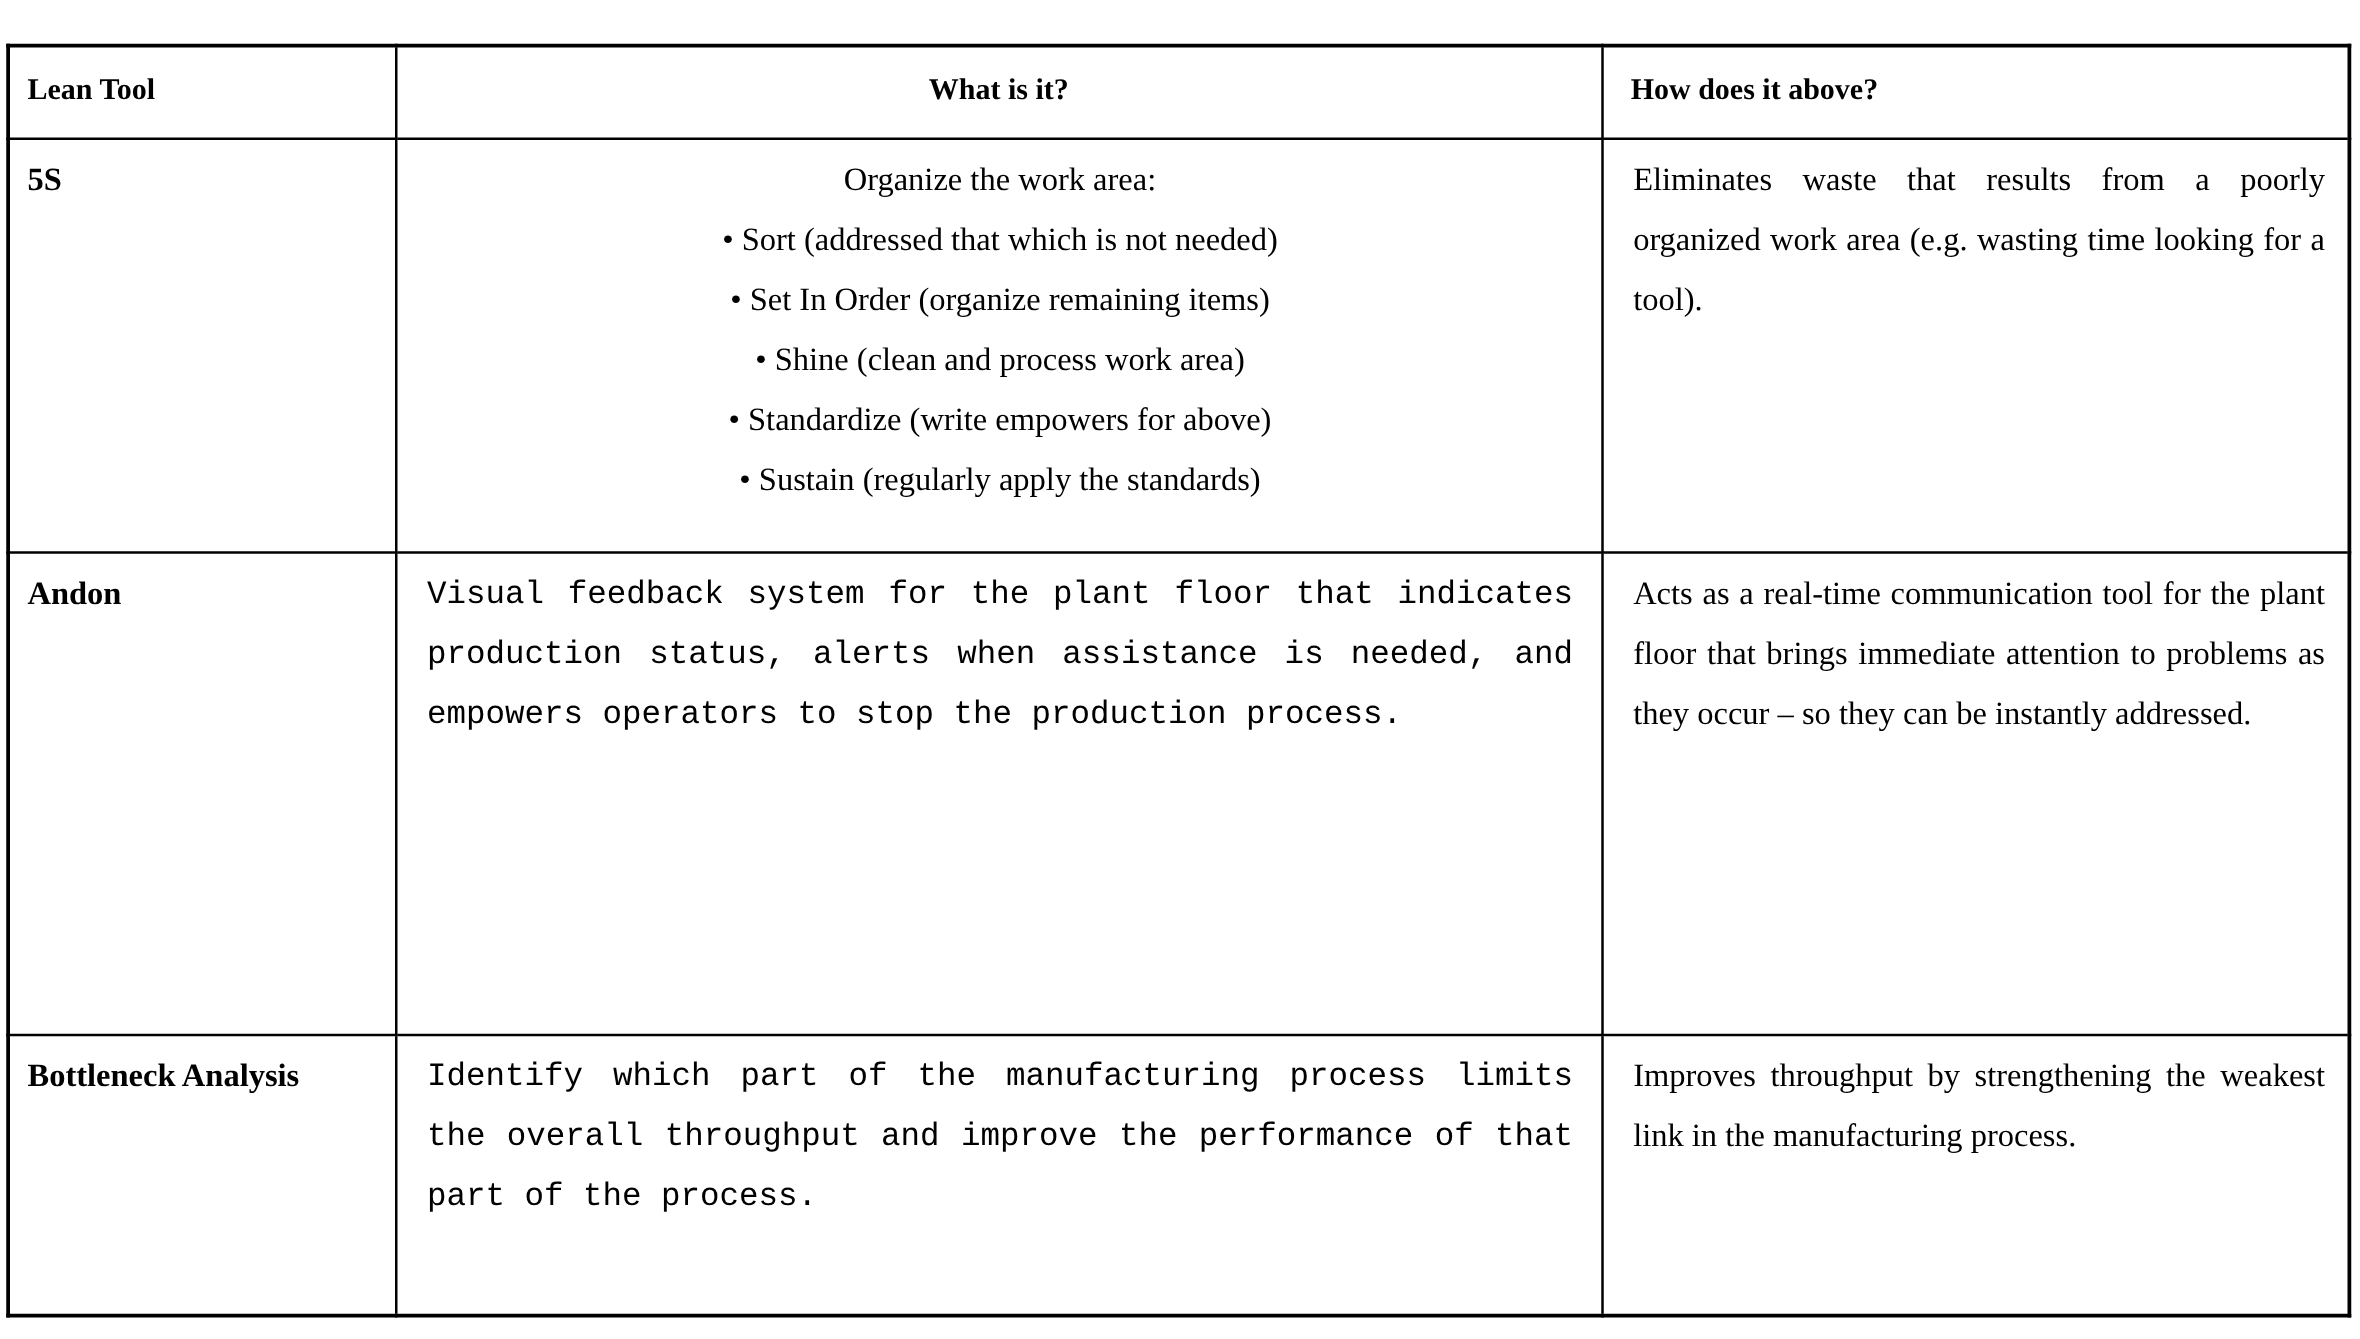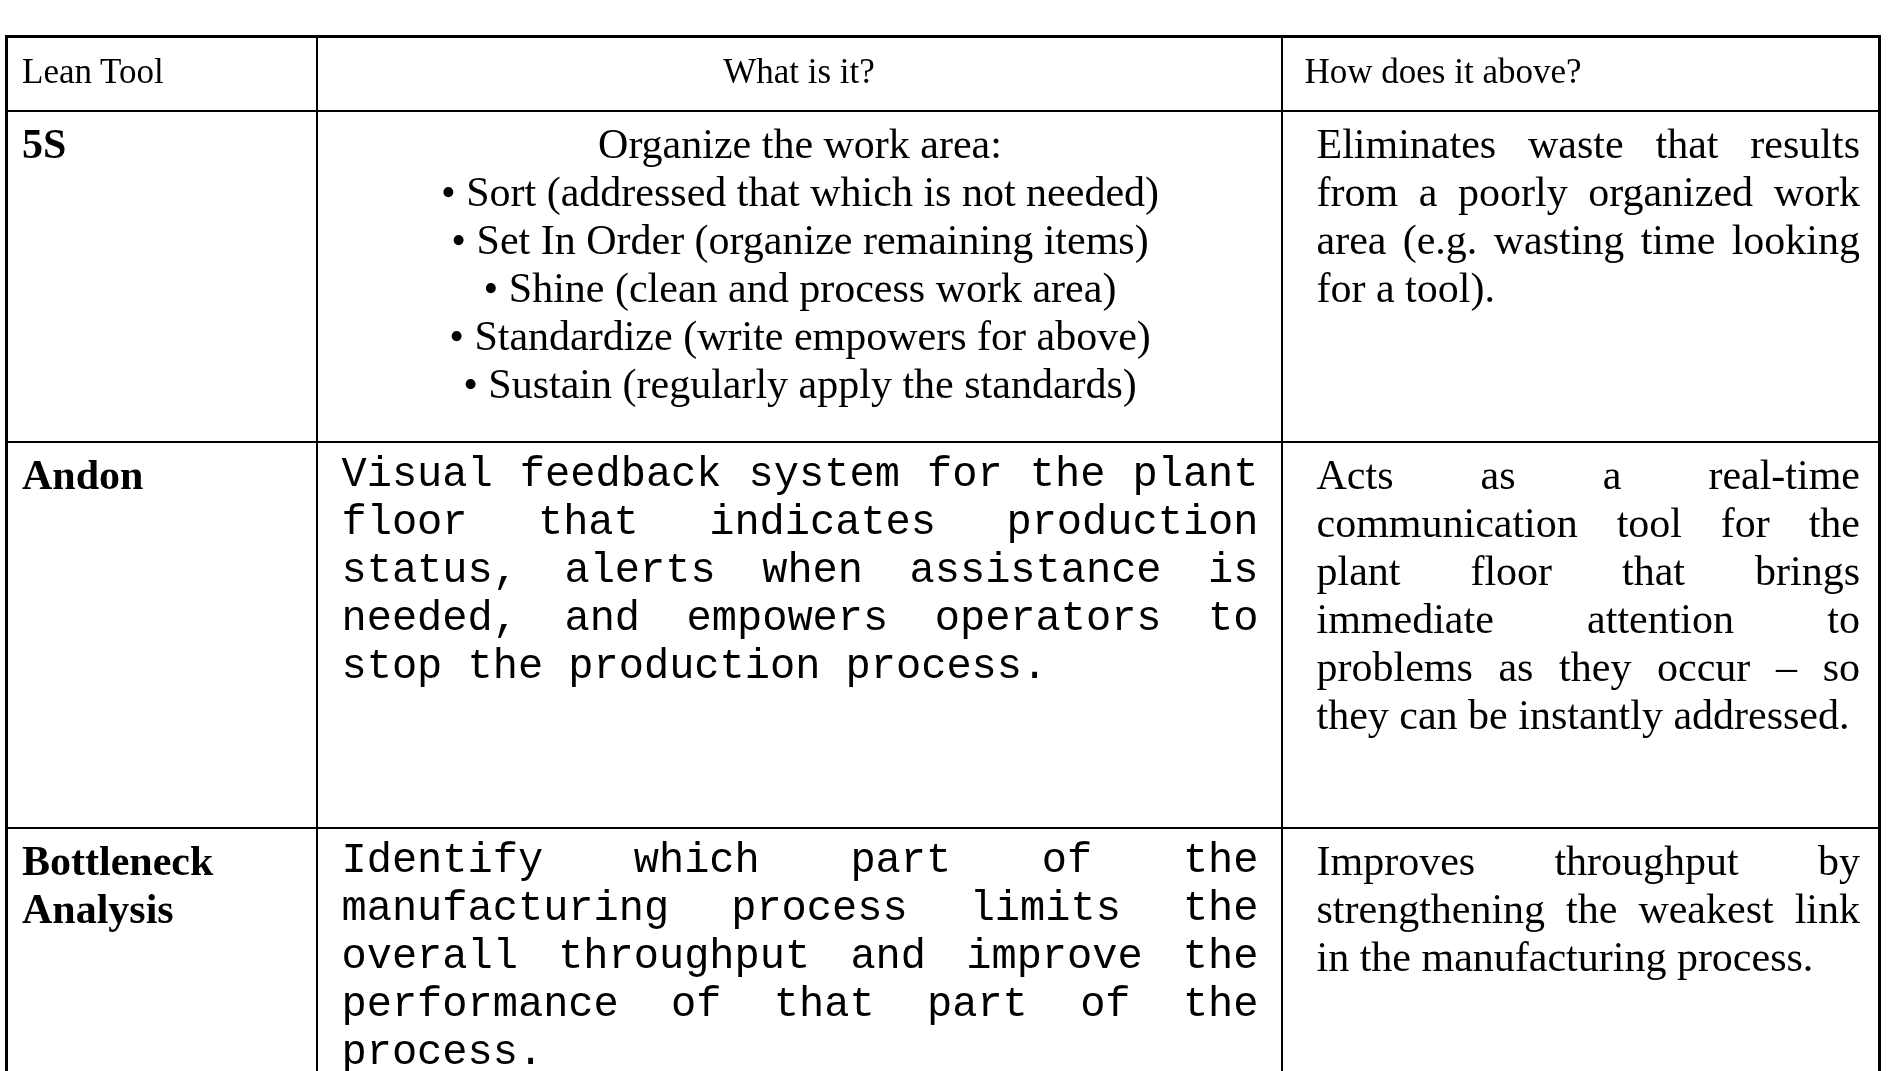--- a/index.html
+++ b/index.html
@@ -24,31 +24,31 @@
     border-collapse: collapse;
     table-layout: fixed;
     border: 3px solid #000000;
   }
   col.c1 { width: 310px; }
   col.c2 { width: 965px; }
   col.c3 { width: 598px; }
   th, td {
     border: 2px solid #000000;
     vertical-align: top;
-    font-size: 42px;
+    font-size: 26px;
     line-height: 48px;
     overflow: hidden;
   }
   tr.header-row    { height: 74px;  }
   tr.row-5s        { height: 331px; }
   tr.row-andon     { height: 386px; }
   tr.row-bottleneck{ height: 225px; }
   th {
-    font-weight: normal;
-    font-size: 35px;
+    font-weight: bold;
+    font-size: 24px;
     padding-top: 10px;
   }
   th.th-tool {
     text-align: left;
     padding-left: 14px;
     padding-right: 8px;
   }
   th.th-what {
     text-align: center;
     padding-left: 10px;
@@ -65,21 +65,21 @@
   }
   td.what-cell {
     padding: 8px 22px 0 24px;
     text-align: center;
   }
   td.what-cell.justify {
     text-align: justify;
     font-family: Liberation Mono, monospace;
   }
   td.help-cell {
-    padding: 8px 18px 0 34px;
+    padding: 8px 18px 0 24px;
     text-align: justify;
   }
 </style>
 </head>
 <body>
 
 <div class="page">
   <table class="lean-table">
     <colgroup>
       <col class="c1">

